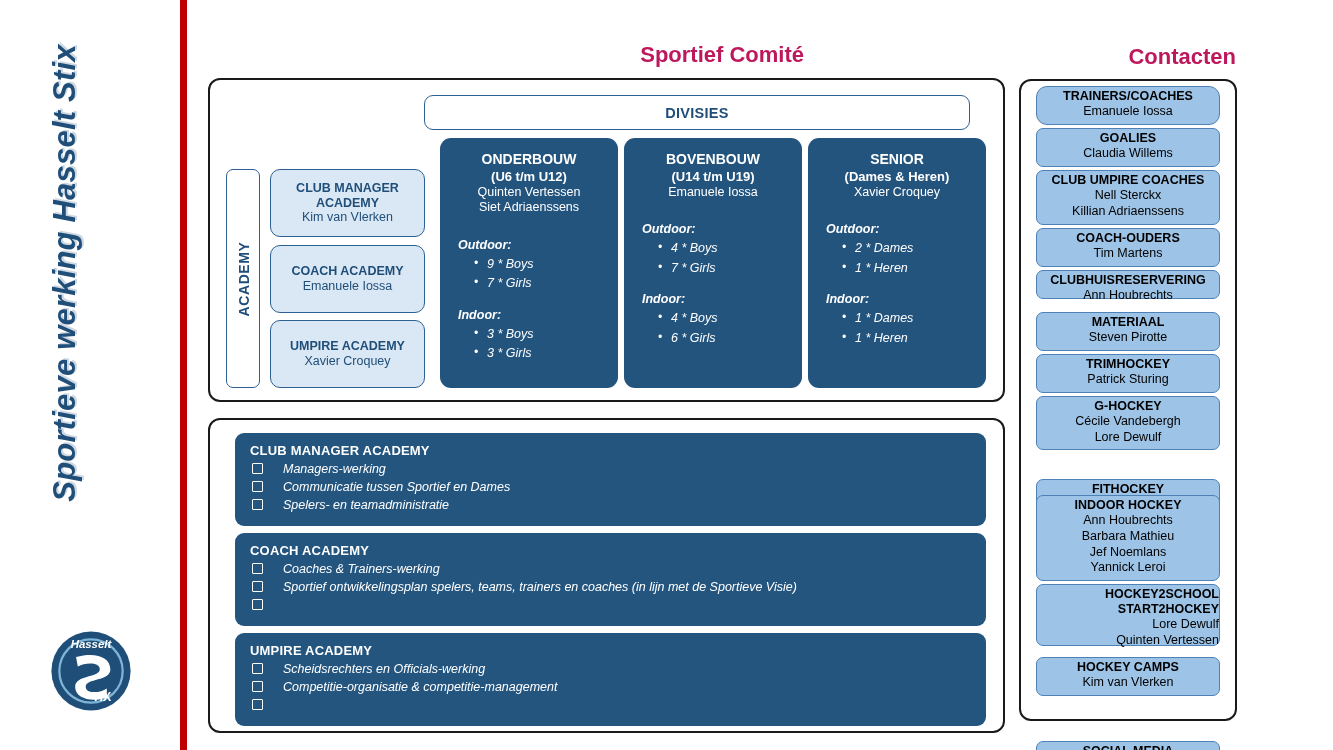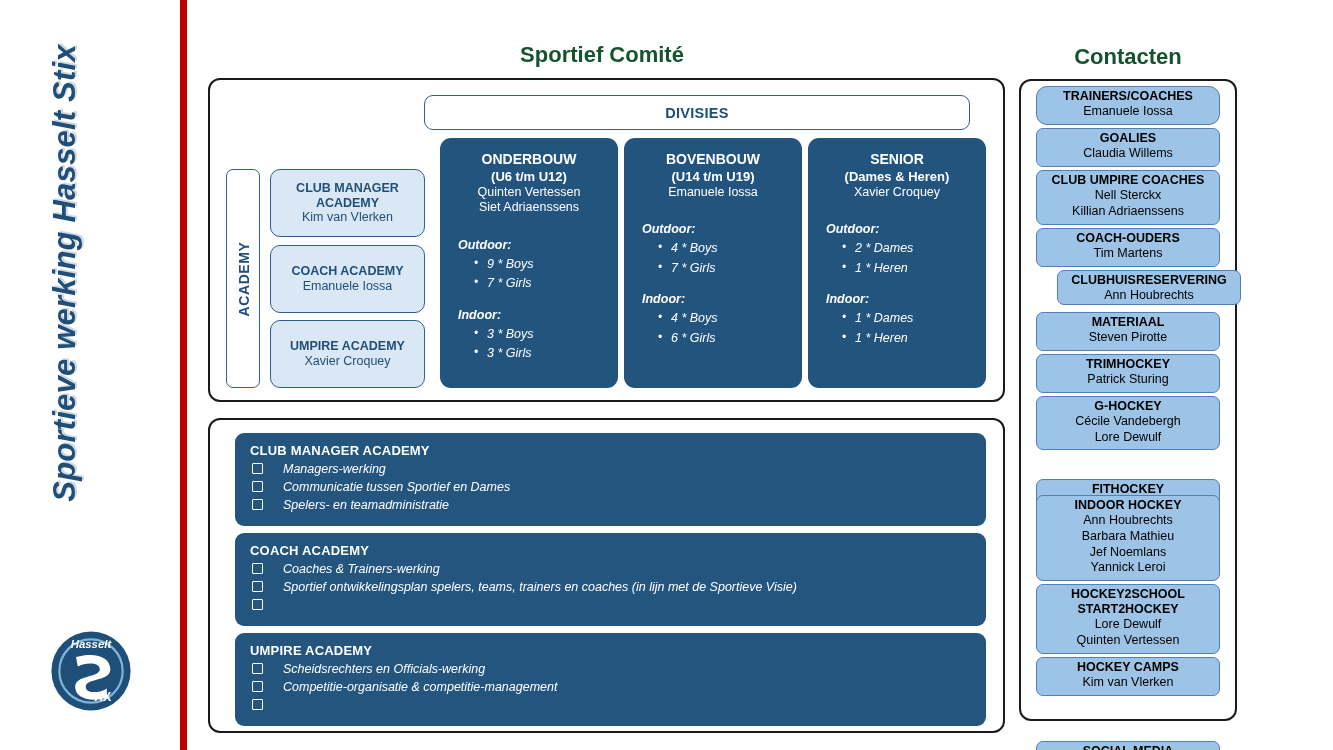--- a/index.html
+++ b/index.html
@@ -50,22 +50,22 @@
     left: 180px; top: 0;
     width: 7px; height: 750px;
     background: #C00000;
   }
 
   
   .section-heading {
     position: absolute;
     font-size: 22px;
     font-weight: bold;
-    color: #14532d;
-    text-align: center;
+    color: #be185d;
+    text-align: right;
   }
   #sportief-heading { left: 400px; top: 42px; width: 404px; }
   #contacten-heading { left: 1020px; top: 44px; width: 216px; }
 
   
   .outer-box {
     position: absolute;
     border: 2.5px solid #1a1a1a;
     border-radius: 12px;
     background: #ffffff;
@@ -400,21 +400,21 @@
     </div>
     <div class="contact-chip" style="top: 170px; height: 54.5px;">
       <div class="c-title">CLUB UMPIRE COACHES</div>
       <div class="c-person">Nell Sterckx</div>
       <div class="c-person">Killian Adriaenssens</div>
     </div>
     <div class="contact-chip" style="top: 227.5px; height: 39px;">
       <div class="c-title">COACH-OUDERS</div>
       <div class="c-person">Tim Martens</div>
     </div>
-    <div class="contact-chip" style="top: 269.5px; height: 35px; margin-left: 21px;">
+    <div class="contact-chip" style="top: 269.5px; height: 29px;">
       <div class="c-title">CLUBHUISRESERVERING</div>
       <div class="c-person">Ann Houbrechts</div>
     </div>
     <div class="contact-chip" style="top: 311.5px; height: 39px;">
       <div class="c-title">MATERIAAL</div>
       <div class="c-person">Steven Pirotte</div>
     </div>
     <div class="contact-chip" style="top: 353.5px; height: 39px;">
       <div class="c-title">TRIMHOCKEY</div>
       <div class="c-person">Patrick Sturing</div>
@@ -428,21 +428,21 @@
       <div class="c-title">FITHOCKEY</div>
       <div class="c-person">Lore Dewulf</div>
     </div>
     <div class="contact-chip" style="top: 495px; height: 85.5px;">
       <div class="c-title">INDOOR HOCKEY</div>
       <div class="c-person">Ann Houbrechts</div>
       <div class="c-person">Barbara Mathieu</div>
       <div class="c-person">Jef Noemlans</div>
       <div class="c-person">Yannick Leroi</div>
     </div>
-    <div class="contact-chip" style="top: 583.5px; height: 70px;">
+    <div class="contact-chip" style="top: 583.5px; height: 62px; text-align: right;">
       <div class="c-title">HOCKEY2SCHOOL</div>
       <div class="c-title">START2HOCKEY</div>
       <div class="c-person">Lore Dewulf</div>
       <div class="c-person">Quinten Vertessen</div>
     </div>
     <div class="contact-chip" style="top: 656.5px; height: 39px;">
       <div class="c-title">HOCKEY CAMPS</div>
       <div class="c-person">Kim van Vlerken</div>
     </div>
     <div class="contact-chip" style="top: 708px; height: 39px; margin-top: 36px;">

